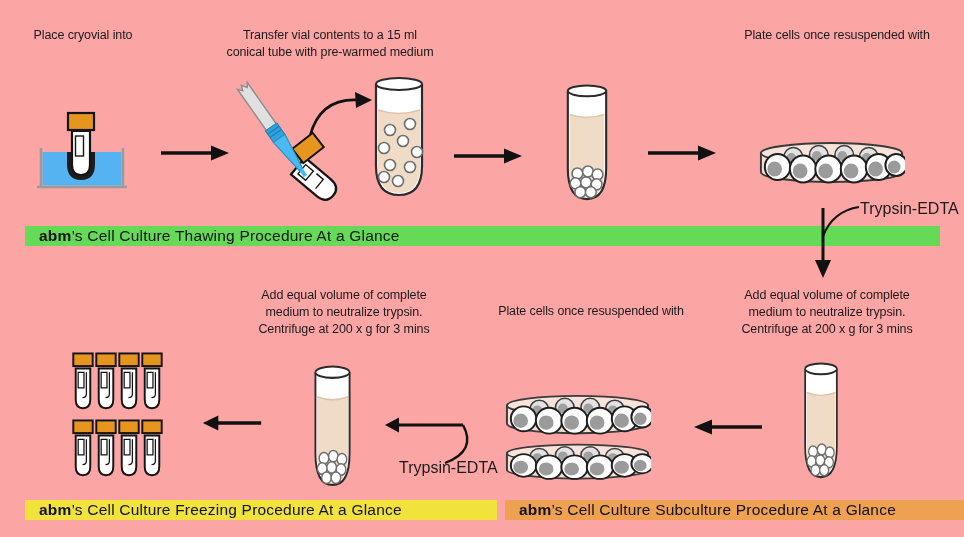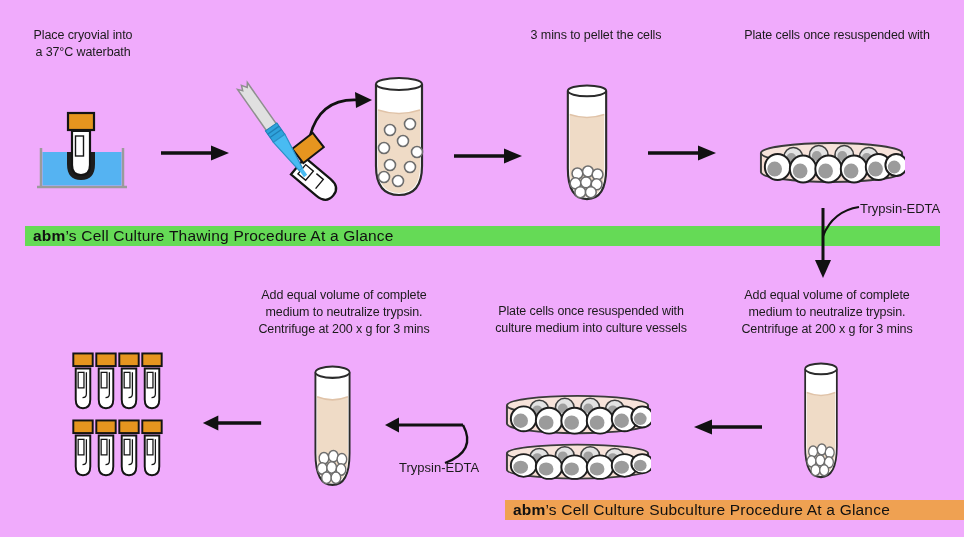--- a/index.html
+++ b/index.html
@@ -1,24 +1,24 @@
 <!DOCTYPE html>
 <html><head>
 <meta charset="utf-8">
 <style>
   html,body{margin:0;padding:0;background:#ffffff;}
-  .stage{position:relative;width:964px;height:537px;background:#f0abfc;overflow:hidden;
+  .stage{position:relative;width:964px;height:537px;background:#fca5a5;overflow:hidden;
          font-family:"Liberation Sans",sans-serif;color:#1b1b1b;}
   .txt{position:absolute;text-align:center;font-size:12.5px;line-height:17px;letter-spacing:-0.1px;}
   .txt b{font-weight:bold;}
   .ill{position:absolute;}
   .banner{position:absolute;height:20px;line-height:20px;font-size:15.5px;letter-spacing:0.2px;
-          padding-left:8px;color:#111;box-sizing:border-box;}
+          padding-left:14px;color:#111;box-sizing:border-box;}
   .banner b{font-weight:bold;}
-  .lbl{position:absolute;font-size:13px;line-height:16px;color:#1b1b1b;white-space:nowrap;}
+  .lbl{position:absolute;font-size:16px;line-height:16px;color:#1b1b1b;white-space:nowrap;}
   svg{display:block;}
 </style>
 </head>
 <body>
 
 <div class="stage">
 
   <svg width="0" height="0" style="position:absolute" aria-hidden="true">
     <defs>
       <symbol id="sym-tube" viewBox="0 0 48 124">
@@ -81,24 +81,26 @@
       </symbol>
       <symbol id="sym-arrow-l" viewBox="0 0 70 20">
         <line x1="17" y1="10" x2="69" y2="10" stroke="#111" stroke-width="3.4"></line>
         <polygon points="19,2.5 1,10 19,17.5" fill="#111"></polygon>
       </symbol>
     </defs>
   </svg>
 
   <div class="txt" style="left:13px;top:27px;width:140px">
     <div>Place cryovial into</div>
-    <div>a 37°C waterbath</div>
+  </div>
+  <div class="txt" style="left:219px;top:27px;width:222px">
+    <div>Transfer vial contents to a 15 ml</div>
+    <div>conical tube with pre-warmed medium</div>
   </div>
   <div class="txt" style="left:486px;top:27px;width:220px">
-    <div>3 mins to pellet the cells</div>
   </div>
   <div class="txt" style="left:726px;top:27px;width:222px">
     <div>Plate cells once resuspended with</div>
   </div>
 
   <svg class="ill" style="left:34px;top:98px" width="96" height="96" viewBox="0 0 96 96">
     <path d="M7 50 L7 89 M89 50 L89 89" stroke="#9b9b9b" stroke-width="2.5" fill="none"></path>
     <line x1="3" y1="89" x2="93" y2="89" stroke="#9b9b9b" stroke-width="2.5"></line>
     <rect x="8.5" y="54" width="79" height="33.5" fill="#55b3f2"></rect>
     <path d="M33 54 L33 66 Q33 82 47 82 Q61 82 61 66 L61 54 Z" fill="#1d1d1d"></path>
@@ -179,21 +181,20 @@
   </svg>
   <div class="lbl" style="left:860px;top:201px">Trypsin-EDTA</div>
 
   <div class="txt" style="left:233px;top:287px;width:222px">
     <div>Add equal volume of complete</div>
     <div>medium to neutralize trypsin.</div>
     <div>Centrifuge at 200 x g for 3 mins</div>
   </div>
   <div class="txt" style="left:480px;top:303px;width:222px">
     <div>Plate cells once resuspended with</div>
-    <div>culture medium into culture vessels</div>
   </div>
   <div class="txt" style="left:716px;top:287px;width:222px">
     <div>Add equal volume of complete</div>
     <div>medium to neutralize trypsin.</div>
     <div>Centrifuge at 200 x g for 3 mins</div>
   </div>
 
   <svg class="ill" style="left:72px;top:350px" width="93" height="134" viewBox="0 0 93 134">
     <use href="#sym-vial" x="0" y="2" width="22" height="64"></use>
     <use href="#sym-vial" x="23" y="2" width="22" height="64"></use>
@@ -228,17 +229,20 @@
     </svg>
 
   <svg class="ill" style="left:693px;top:417px" width="70" height="20" viewBox="0 0 70 20">
       <use href="#sym-arrow-l"></use>
     </svg>
 
   <svg class="ill" style="left:802px;top:360px" width="38" height="122" viewBox="0 0 48 124" preserveAspectRatio="none">
       <use href="#sym-tube"></use>
     </svg>
 
+  <div class="banner" style="left:25px;top:500px;width:472px;background:#f1e33c">
+    <b>abm</b><span>’s Cell Culture Freezing Procedure At a Glance</span>
+  </div>
   <div class="banner" style="left:505px;top:500px;width:489px;background:#efa152">
     <b>abm</b><span>’s Cell Culture Subculture Procedure At a Glance</span>
   </div>
 
 </div>
 
 </body></html>

